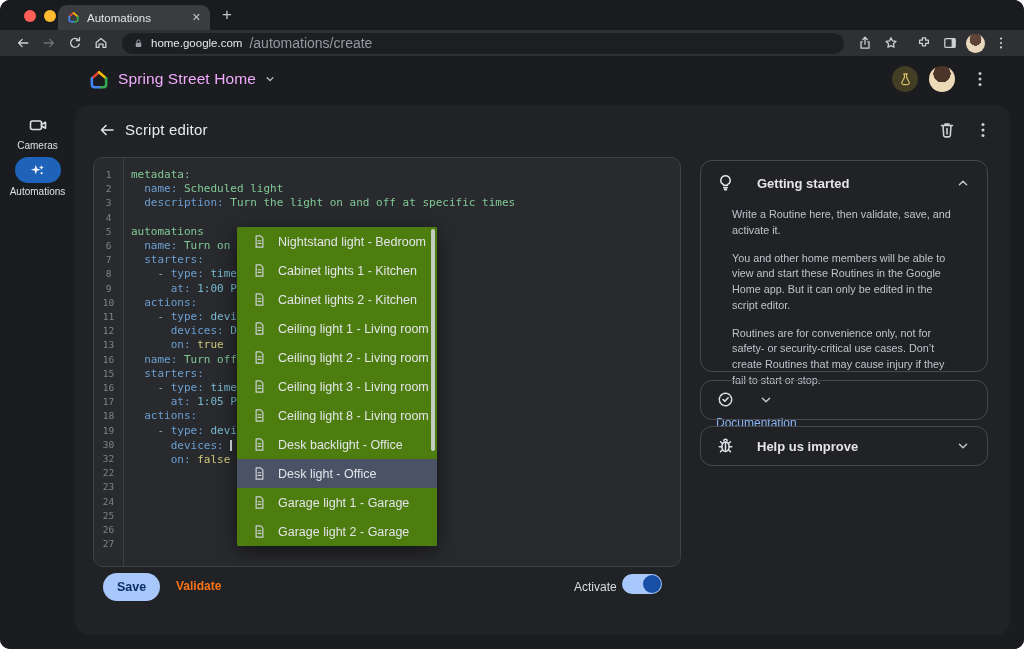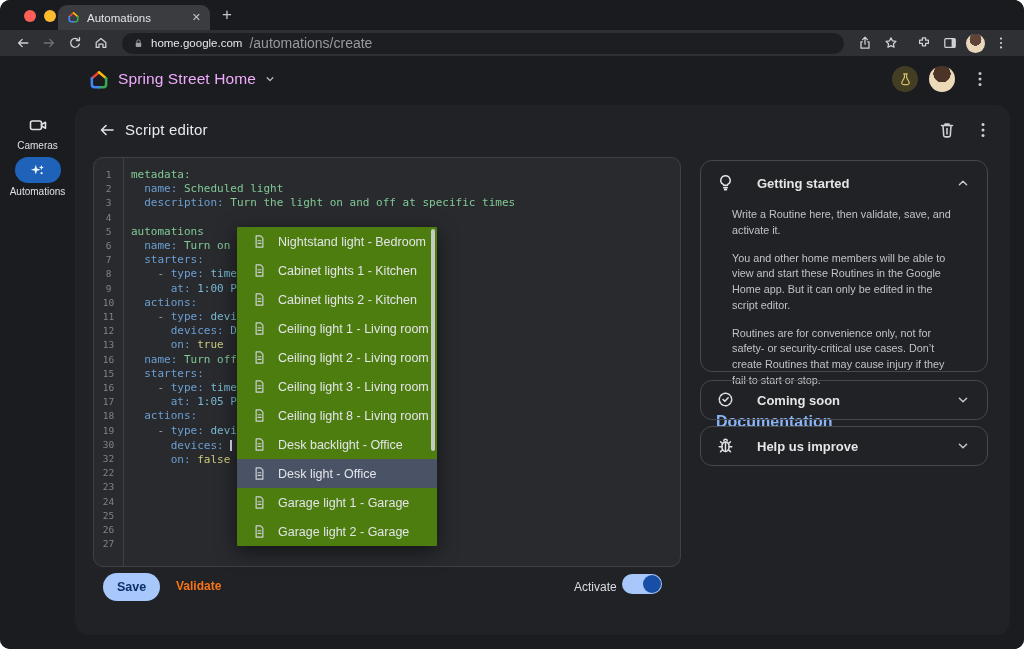--- a/index.html
+++ b/index.html
@@ -90,21 +90,21 @@
 
   
   .card{position:absolute;left:625px;width:288px;border:1px solid #46484e;border-radius:12px}
   .card-head{display:flex;align-items:center;gap:21px;height:44px;padding:0 15px;color:#e5e5e5}
   .card-head .ic{width:20px;height:20px;color:#dfe3e8;flex:0 0 auto}
   .card-head .ic svg{width:19px;height:19px}
   .card-title{flex:1;font-size:13px;font-weight:700}
   .card-chev{width:18px;height:18px;color:#c4c7cc;flex:0 0 auto}
   .card-body{padding:2px 15px 12px}
   .card-body p{font-size:10.8px;line-height:1.46;color:#bfc3c9;margin:0 16px 12px}
-  .doc-link{font-size:16px;font-weight:700;color:var(--link-blue)}
+  .doc-link{font-size:12px;font-weight:400;color:var(--link-blue)}
   .card.c1{top:55px;height:212px}
   .card.c2{top:275px;height:40px}.card.c2 .card-head{height:38px}
   .card.c3{top:321px;height:40px}.card.c3 .card-head{height:38px}
 
   
   .dropdown{position:absolute;left:237px;top:171px;width:200px;height:319px;background:#4d7c0f;
             border-radius:1px;box-shadow:0 5px 20px rgba(0,0,0,.55);z-index:10;overflow:hidden}
   .dd-row{height:29px;display:flex;align-items:center;gap:11px;padding-left:15px;
           font-size:12.5px;color:#e3e5e9}
   .dd-row.selected{background:var(--dropdown-selected-bg)}
@@ -330,21 +330,20 @@
         <div style="padding:0 15px"><span class="doc-link">Documentation</span></div>
       </div>
 
       <div class="card c2">
         <div class="card-head">
           <span class="ic">
             <svg class="st" viewBox="0 0 20 20">
                   <circle cx="10" cy="10" r="6.5" stroke-dasharray="2.6 1.4"></circle>
                   <path d="M7.4,10 l1.9,1.9 L12.8,8.2"></path>
                 </svg></span>
-          <span class="card-title">Coming soon</span>
           <span class="card-chev">
             <svg class="st" viewBox="0 0 20 20">
                   <path d="M6,8 L10,12 L14,8"></path>
                 </svg></span>
         </div>
       </div>
 
       <div class="card c3">
         <div class="card-head">
           <span class="ic">

